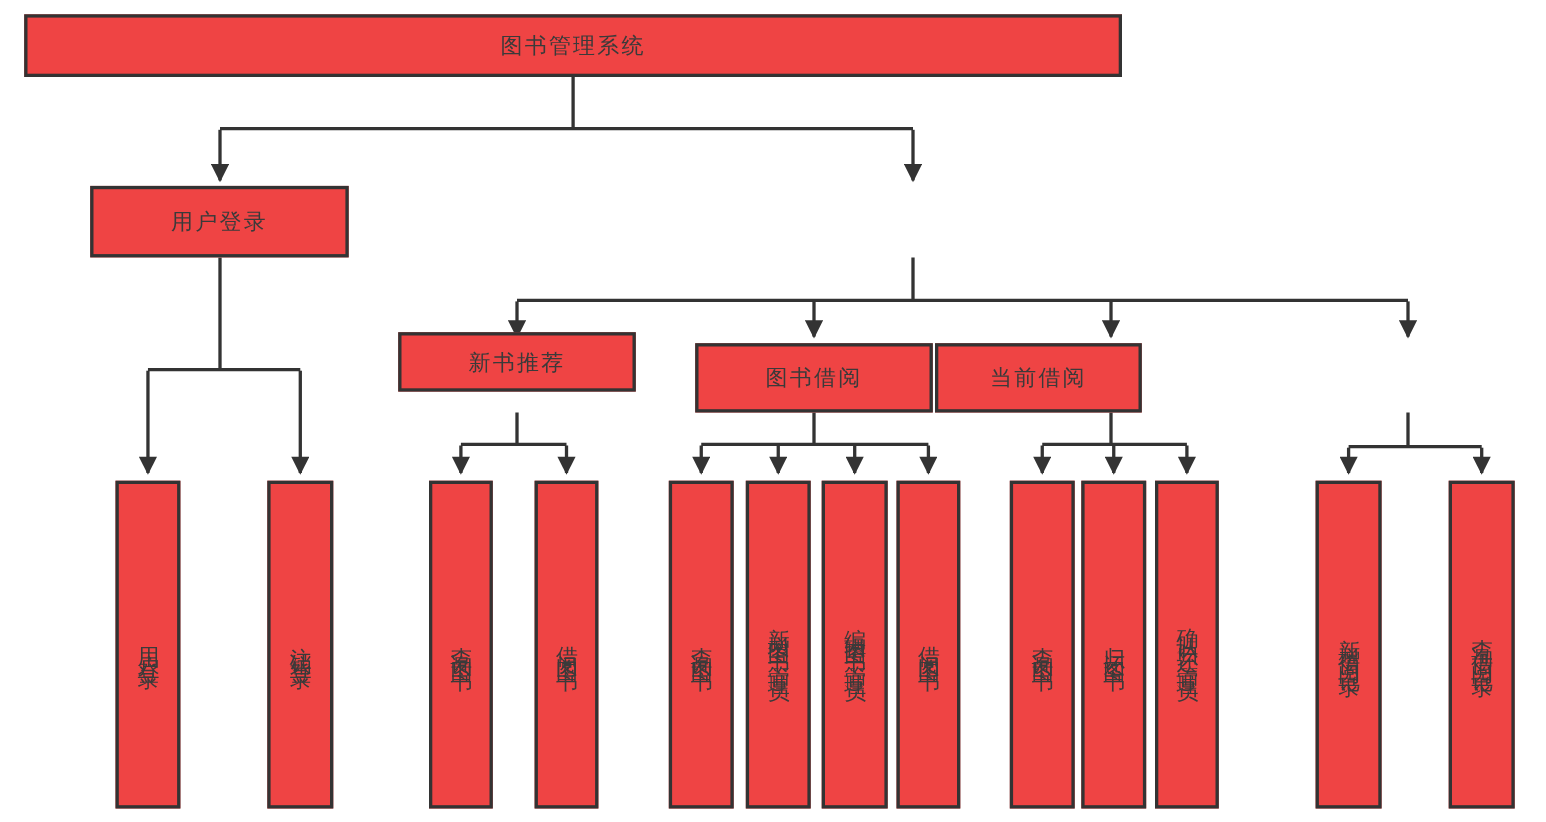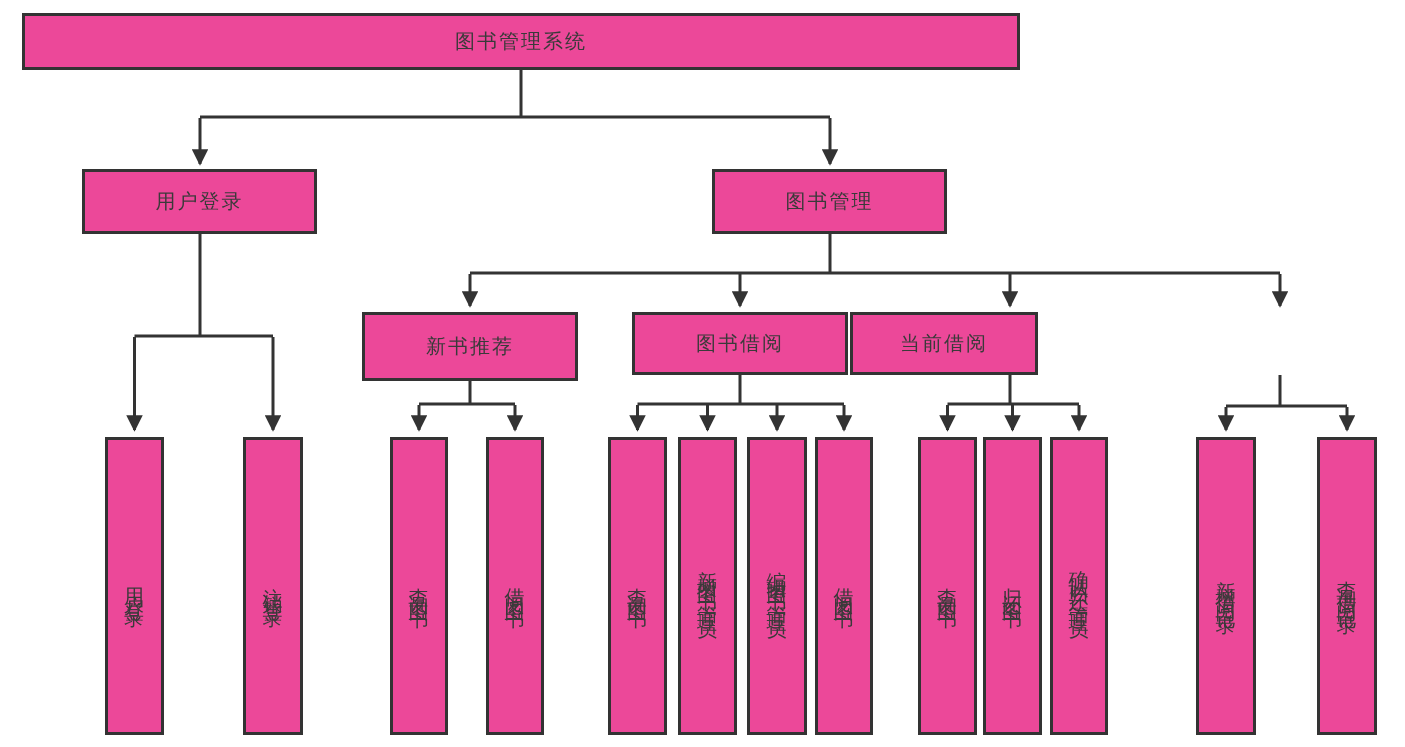--- a/index.html
+++ b/index.html
@@ -29,21 +29,21 @@
     fill: none;
   }
   #wires marker path {
     fill: var(--line, #333);
     stroke: none;
   }
   .node {
     position: absolute;
     box-sizing: border-box;
     border: 3px solid var(--line, #333);
-    background: #ec4899;
+    background: #ef4444;
     display: flex;
     align-items: center;
     justify-content: center;
     z-index: 2;
     color: var(--text, #333);
   }
   .node .lbl {
     font-size: 20px;
     letter-spacing: 2px;
     white-space: nowrap;
@@ -114,25 +114,22 @@
     <path class="wire" d="M1347 407 V430" marker-end="url(#arrowhead)"></path>
   </svg>
 
   <div class="node" style="left:22px;top:13px;width:998px;height:57px">
     <span class="lbl">图书管理系统</span>
   </div>
 
   <div class="node" style="left:82px;top:169px;width:235px;height:65px">
     <span class="lbl">用户登录</span>
   </div>
-  <div class="node" style="left:712px;top:169px;width:235px;height:65px">
-    <span class="lbl">图书管理</span>
-  </div>
 
-  <div class="node" style="left:362px;top:312px;width:216px;height:69px">
+  <div class="node" style="left:362px;top:302px;width:216px;height:54px">
     <span class="lbl">新书推荐</span>
   </div>
   <div class="node" style="left:632px;top:312px;width:216px;height:63px">
     <span class="lbl">图书借阅</span>
   </div>
   <div class="node" style="left:850px;top:312px;width:188px;height:63px">
     <span class="lbl">当前借阅</span>
   </div>
 
   <div class="node v" style="left:105px;top:437px;width:59px;height:298px">

